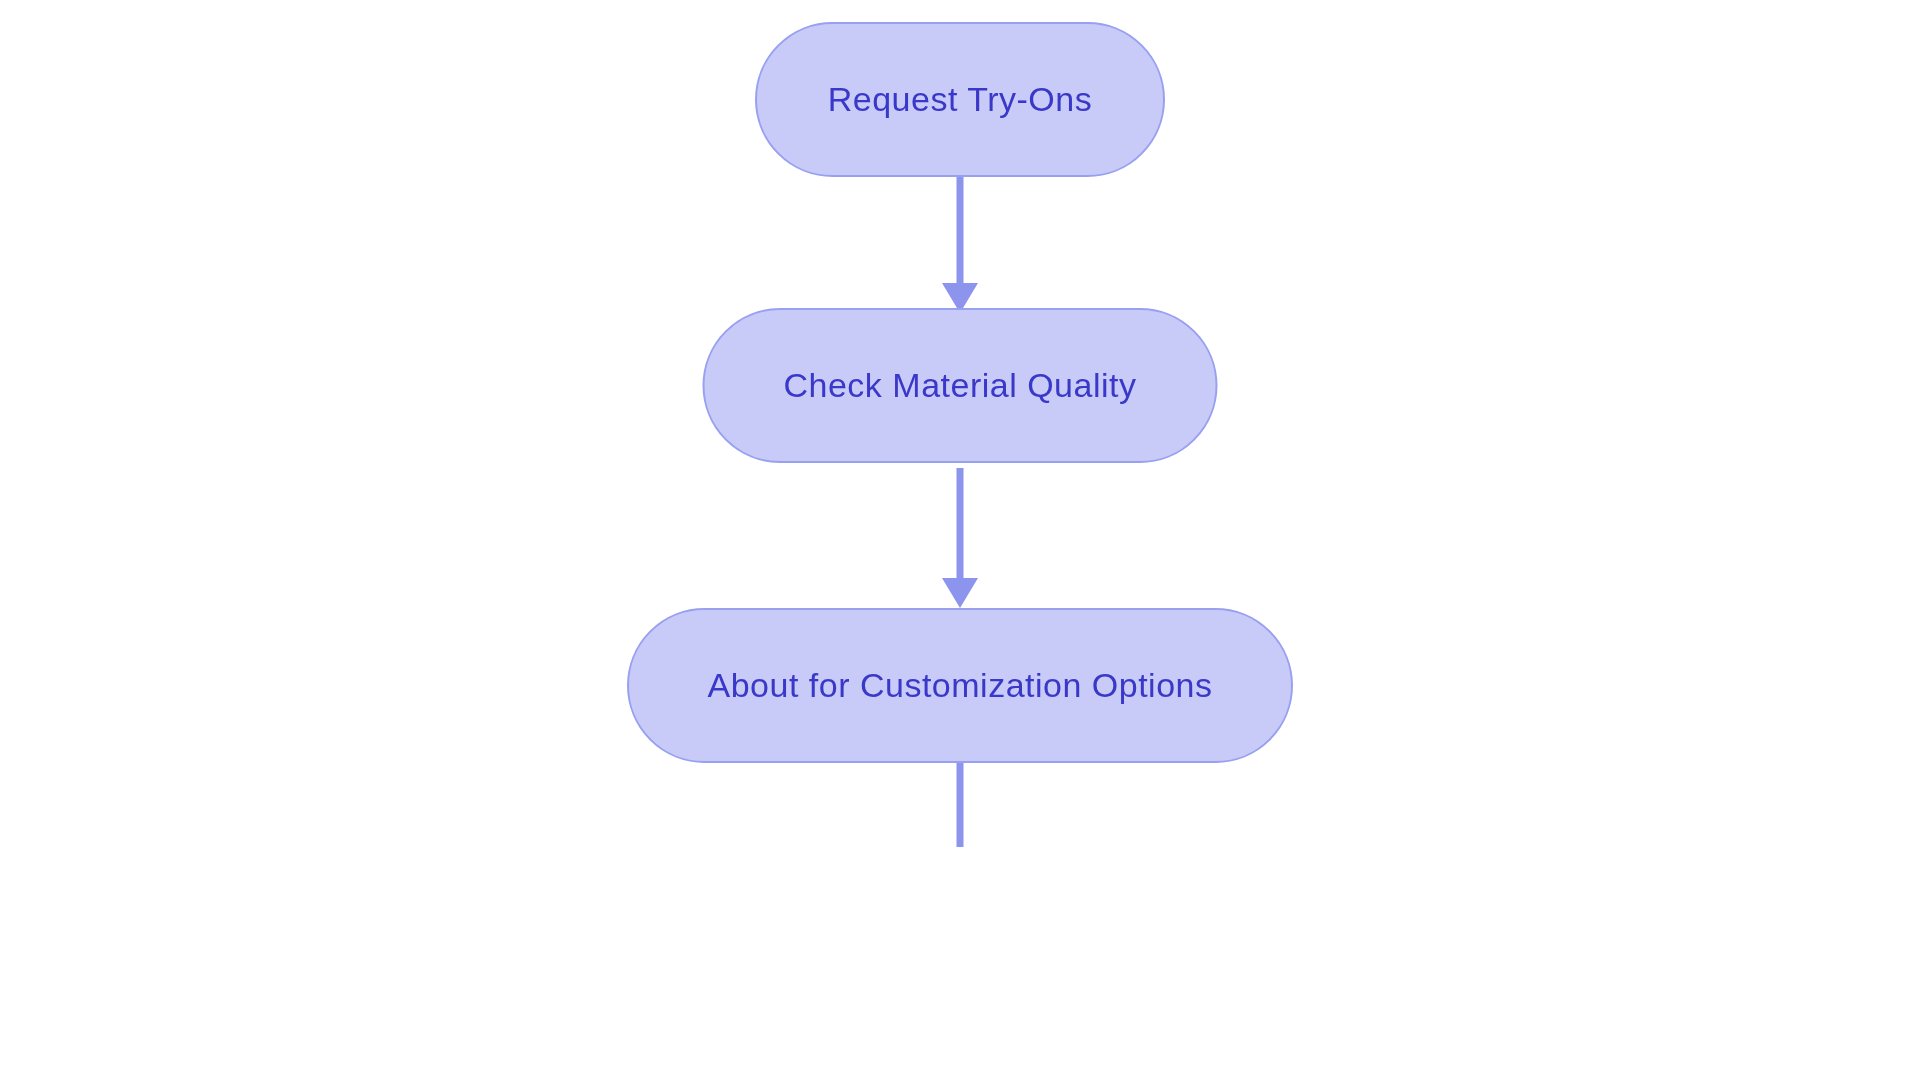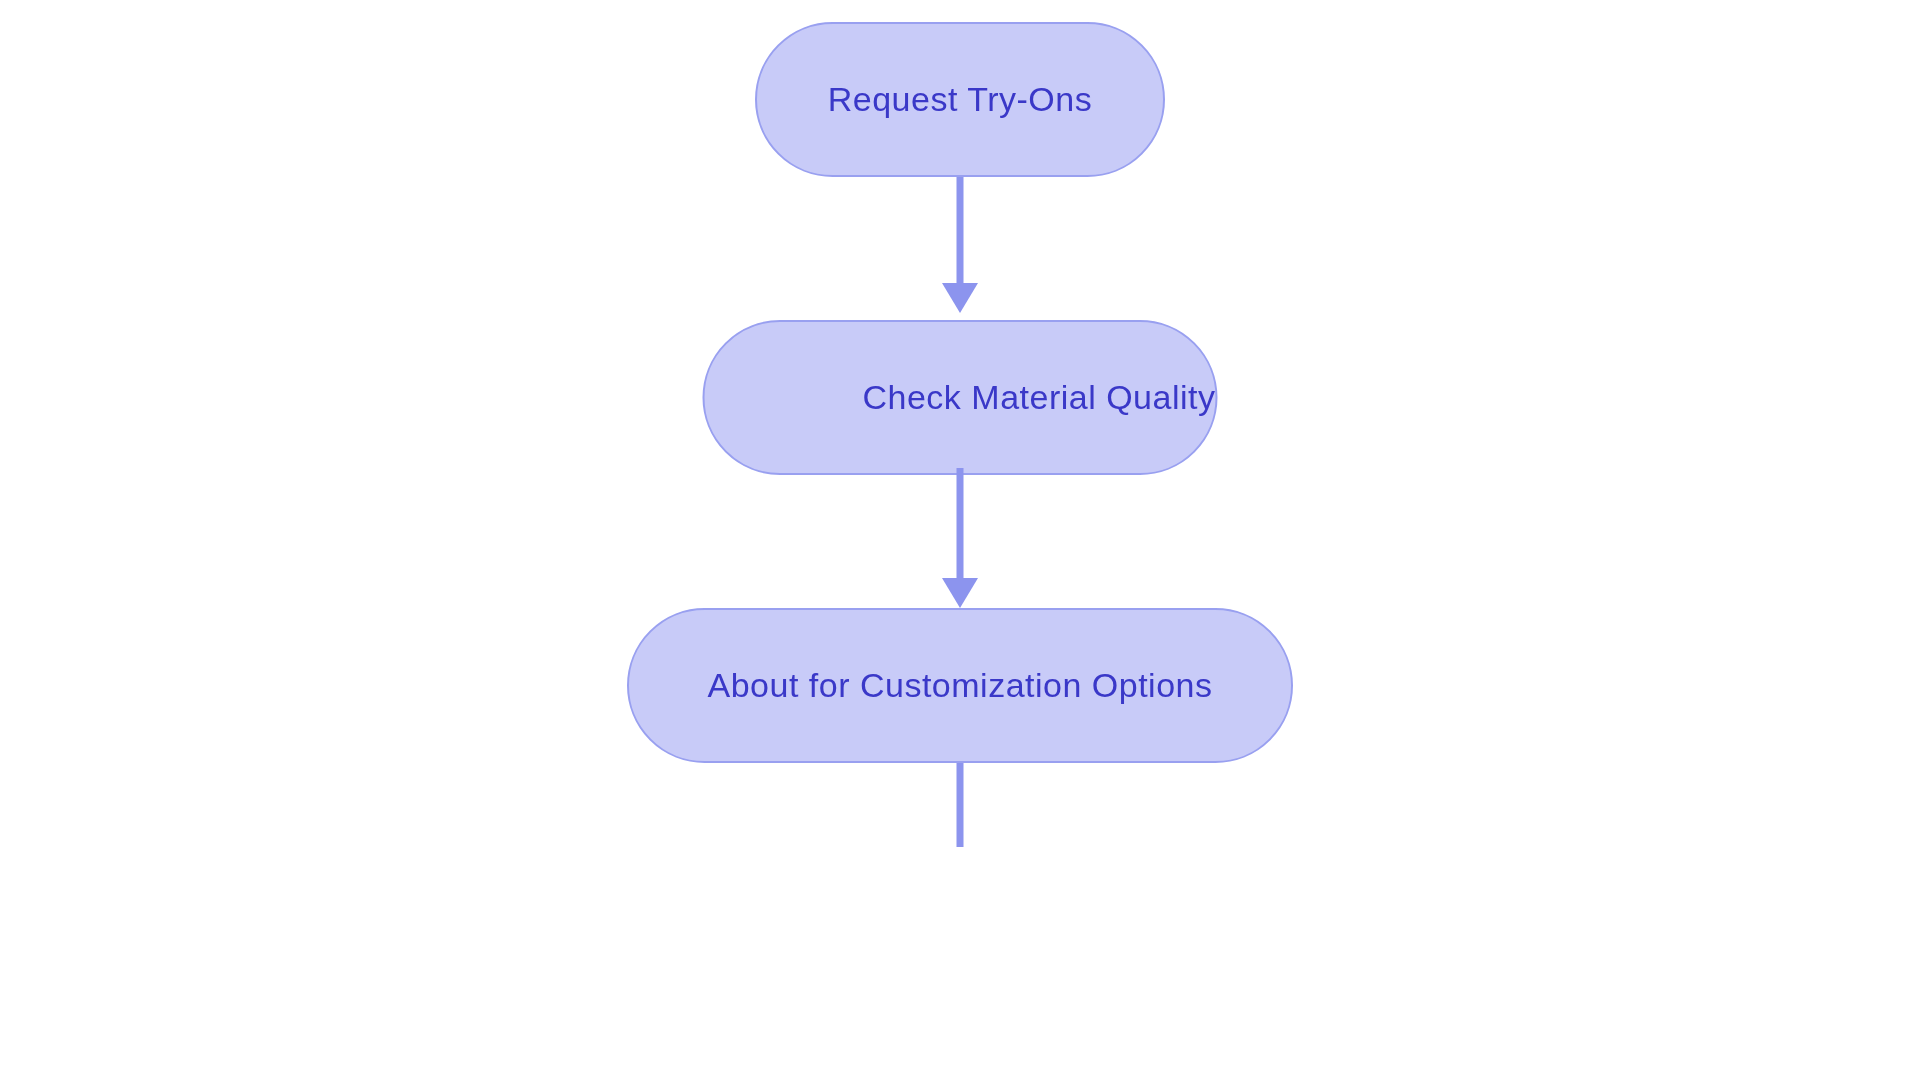--- a/index.html
+++ b/index.html
@@ -29,21 +29,21 @@
     box-sizing: border-box;
   }
   .node-label {
     font-size: 34px;
     font-weight: 400;
     letter-spacing: 0.5px;
     color: var(--node-text, #3a38c8);
     white-space: nowrap;
   }
   .node-1 { top: 22px;  width: 410px; }
-  .node-2 { top: 320px; width: 515px; justify-content: flex-end; }
+  .node-2 { top: 308px; width: 515px; }
   .node-3 { top: 608px; width: 666px; }
   .node-4 { top: 903px; width: 876px; }
 
   .arrow {
     position: absolute;
     left: 50%;
     transform: translateX(-50%);
     width: 36px;
   }
   .arrow-1 { top: 177px; height: 136px; }

